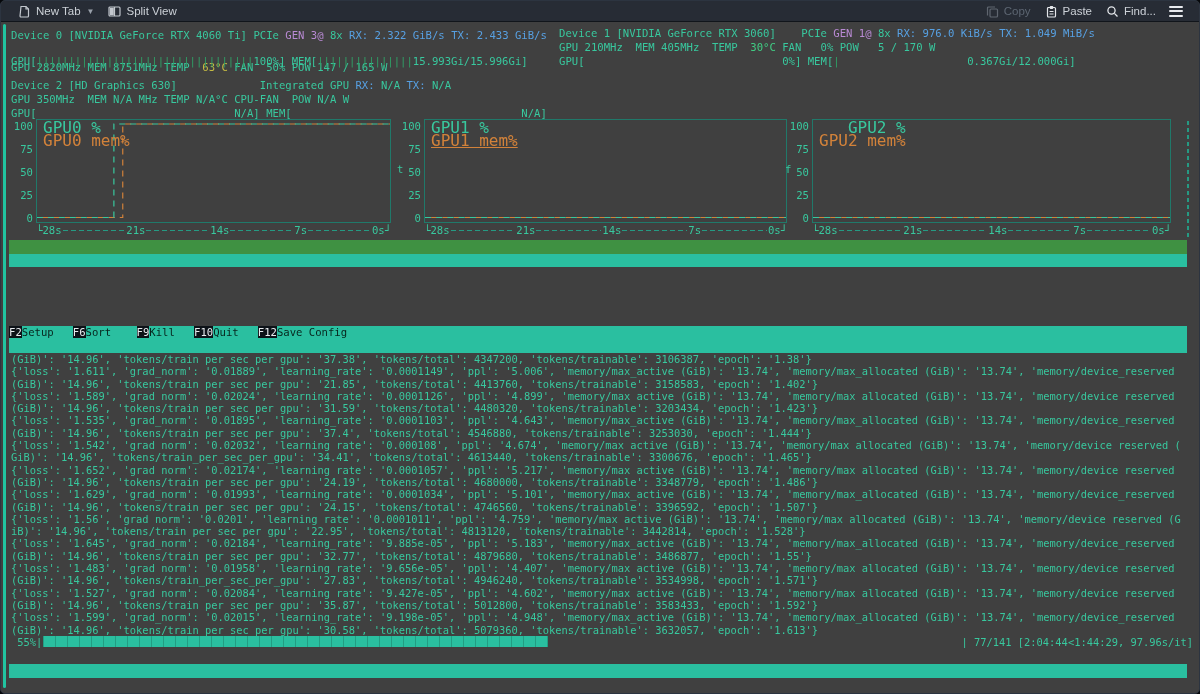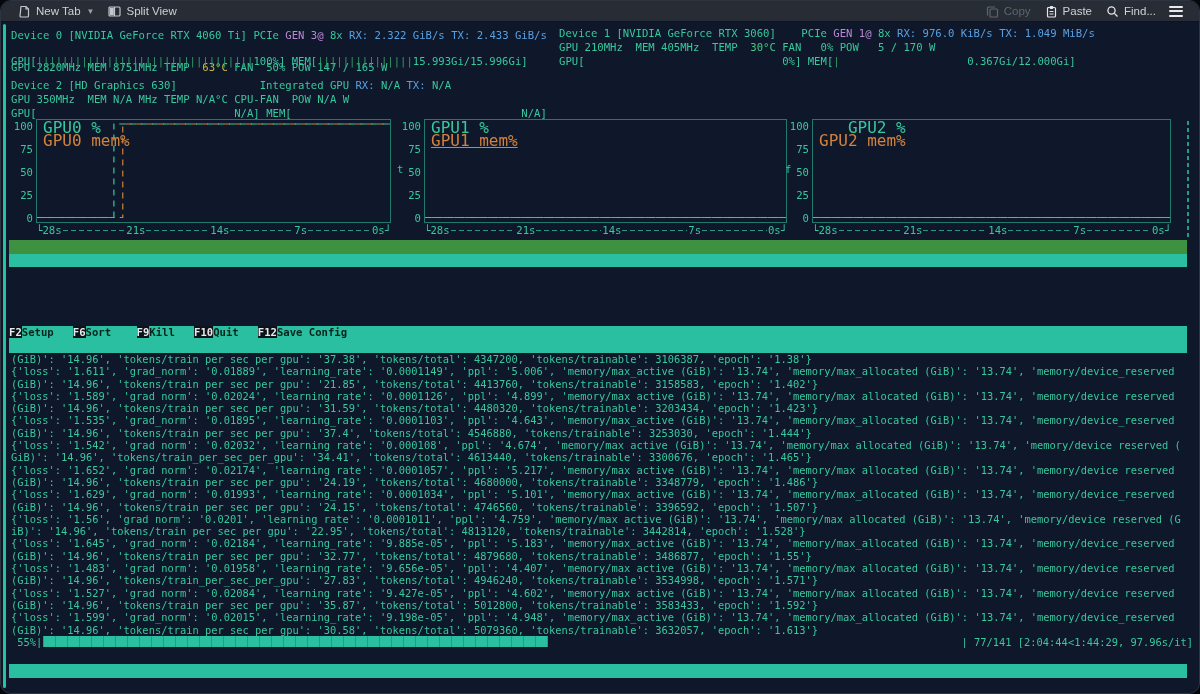--- a/index.html
+++ b/index.html
@@ -1,17 +1,17 @@
 <!DOCTYPE html>
 <html><head>
 <meta charset="utf-8">
 <style>
   html,body{margin:0;padding:0;background:#05070a;}
   body{width:1200px;height:694px;position:relative;}
-  .window{position:absolute;inset:0;background:#0f172a;border:1px solid #2c3440;border-radius:11px;overflow:hidden;box-sizing:border-box;padding-left:20px;}
+  .window{position:absolute;inset:0;background:#404040;border:1px solid #2c3440;border-radius:5px;overflow:hidden;box-sizing:border-box;padding-left:20px;}
   
   .topbar{position:absolute;top:0;left:0;right:0;height:21px;background:#272c35;border-bottom:1px solid #11151b;
     display:flex;align-items:center;padding:0 10px;font-family:"Liberation Sans",sans-serif;font-size:11.5px;color:#ccd1d7;box-sizing:border-box;}
   .tb-btn{display:flex;align-items:center;gap:5px;padding:0 7px;height:100%;cursor:default;}
   .tb-btn svg{display:block;}
   .tb-spacer{flex:1;}
   .dim{color:#5d6672;}
   .dim svg{opacity:.55;}
   .caret{font-size:8px;color:#9aa1ab;margin-left:1px;}
   .hamb{display:flex;flex-direction:column;gap:2.5px;padding:0 6px;}
@@ -29,21 +29,21 @@
   .plotbox svg{position:absolute;inset:0;width:100%;height:100%;}
   .legend{position:absolute;top:1px;left:6px;font-family:"DejaVu Sans Mono",monospace;font-size:16px;line-height:13px;white-space:pre;}
   .xaxis{position:absolute;left:27px;right:0;top:104px;height:14px;display:flex;align-items:center;
     color:#38c89e;font-family:"DejaVu Sans Mono",monospace;font-size:10.6px;}
   .xaxis .dash{flex:1;height:1px;margin:0 1px;background:repeating-linear-gradient(90deg,#259a83 0 5px,transparent 5px 8px);}
   .stray{position:absolute;left:0;top:44px;color:#38c89e;font-family:"DejaVu Sans Mono",monospace;font-size:10.6px;}
   .remnant{position:absolute;left:1186px;top:120px;width:2px;height:116px;
     background:repeating-linear-gradient(180deg,#259a83 0 4px,transparent 4px 7px);}
   
   .prow{position:absolute;left:8px;width:1178px;height:13.5px;line-height:13.5px;font-family:"DejaVu Sans Mono",monospace;
-    font-size:10.6px;white-space:pre;overflow:hidden;font-weight:bold;}
+    font-size:10.6px;white-space:pre;overflow:hidden;}
   .phead{background:#3f9142;color:#0a1c10;}
   .pproc{background:#2abfa0;color:#06231c;}
   .tealbar{background:#2abfa0;color:#06231c;}
   
   .log{position:absolute;left:10px;top:352px;width:1182px;}
   .ll{height:12.3px;line-height:12.3px;font-family:"DejaVu Sans Mono",monospace;font-size:10.4px;color:#38c89e;white-space:pre;overflow:hidden;}
   .pr{display:flex;align-items:center;}
   .pr .track{flex:1;height:11px;margin:0 0 0 1px;position:relative;}
   .pr .fill{position:absolute;left:0;top:0;bottom:0;background:#2abfa0;
     background-image:repeating-linear-gradient(90deg,rgba(0,0,0,.18) 0 1px,transparent 1px 12px);}

